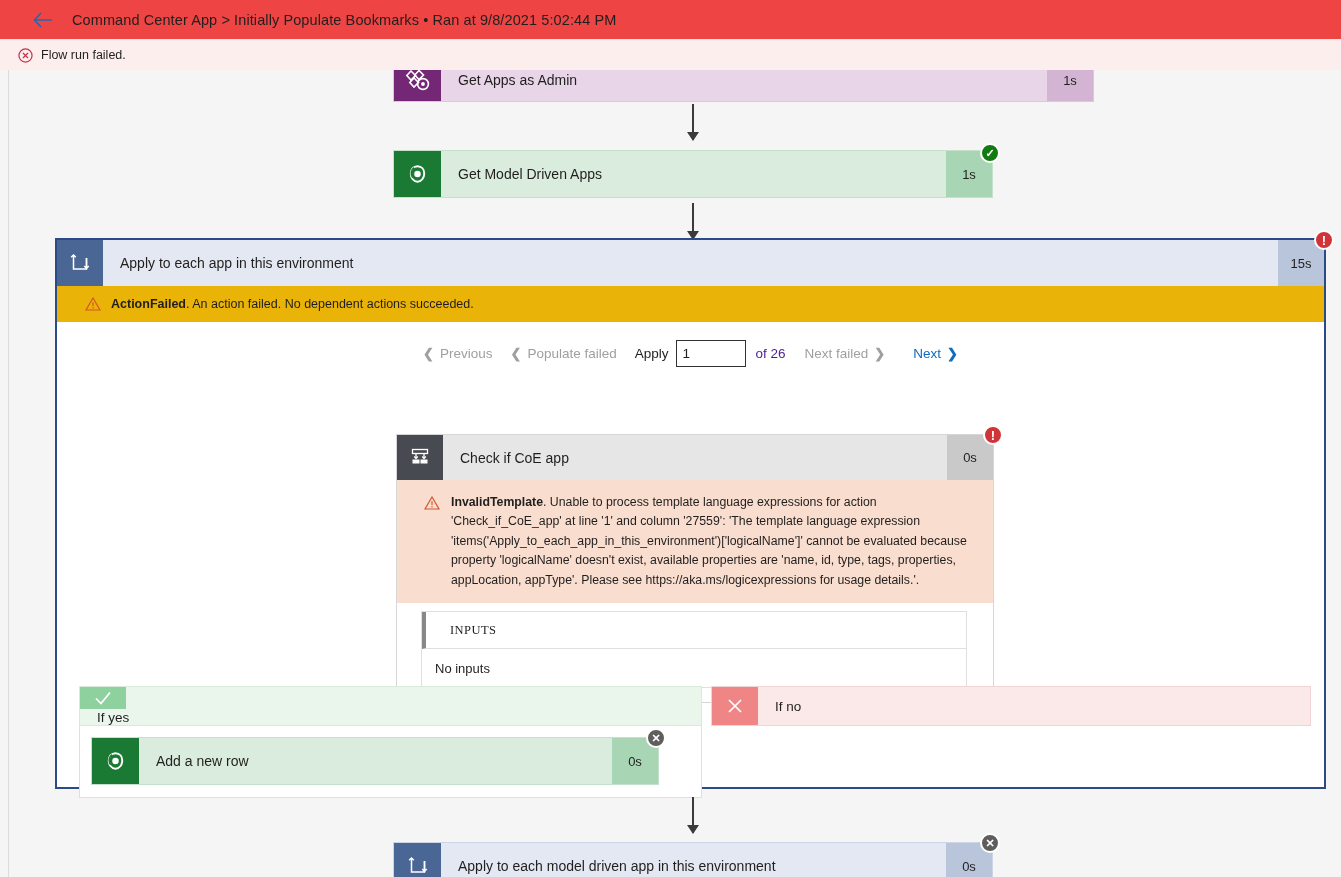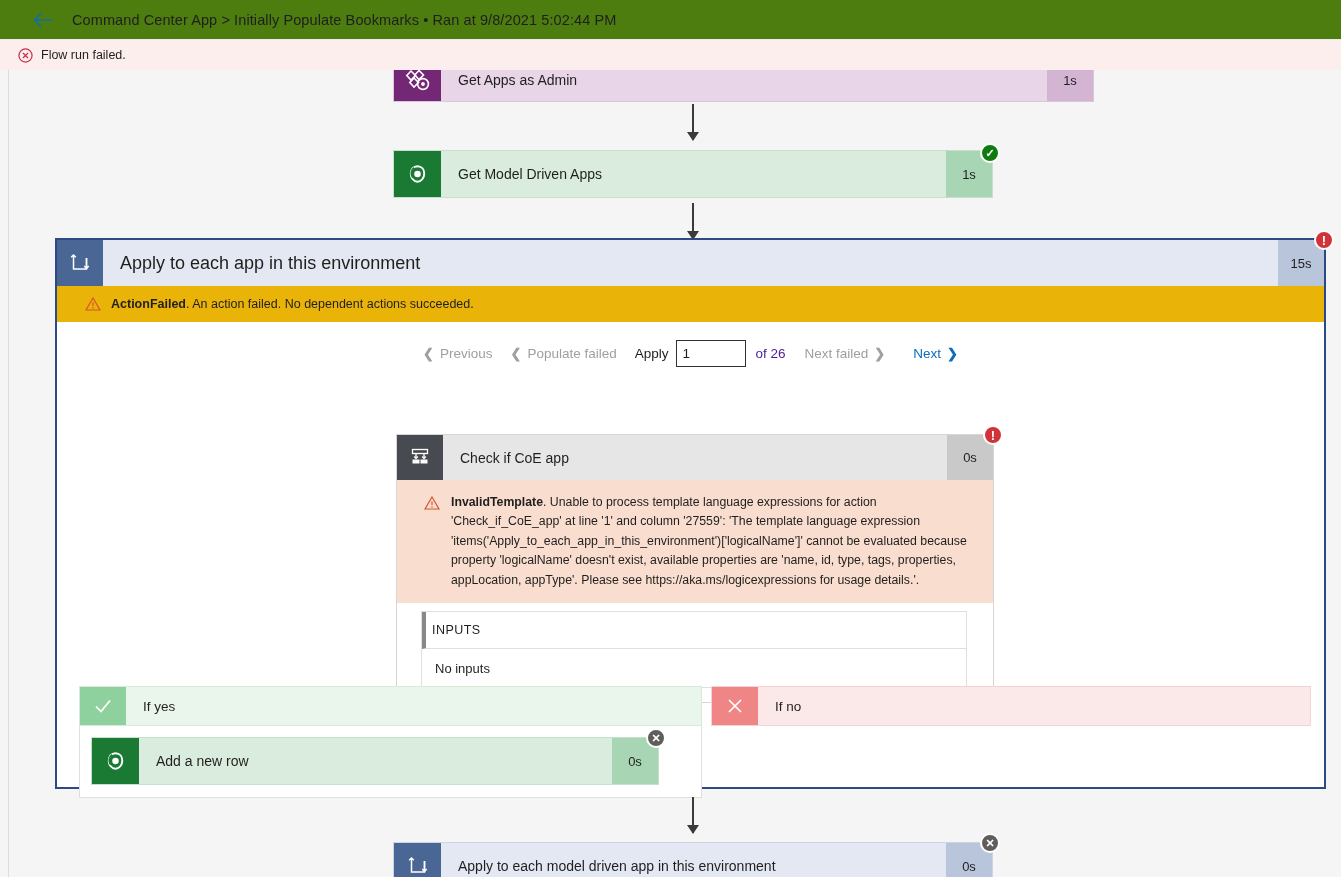--- a/index.html
+++ b/index.html
@@ -8,21 +8,21 @@
     width: 1341px; height: 877px;
     overflow: hidden;
     background: #f5f5f5;
     font-family: "Liberation Sans", sans-serif;
     color: #201f1e;
   }
   #page { position: relative; width: 1341px; height: 877px; background:#f5f5f5; }
 
   
   .topbar {
-    height: 40px; background: #4d7c0f;
+    height: 40px; background: #ef4444;
     display: flex; align-items: center;
     padding-left: 30px;
     border-bottom: 1px solid #edebe9;
   }
   .back-arrow {
     width: 26px; height: 26px;
     display: flex; align-items: center; justify-content: center;
     color: #0f6cbd; cursor: pointer; margin-right: 16px;
   }
   .back-arrow svg { display:block; }
@@ -107,21 +107,21 @@
     border: 2px solid #2b4a86;
     background: #ffffff;
   }
   .scope-head {
     height: 46px; display: flex; align-items: stretch;
     background: #e3e8f2;
   }
   .scope-head .icon { width:46px; flex:none; background:#4a6694;
     display:flex; align-items:center; justify-content:center; }
   .scope-head .title { flex:1 1 auto; display:flex; align-items:center;
-    padding-left:17px; font-size:18px; }
+    padding-left:17px; font-size:14px; }
   .scope-head .dur { width:46px; flex:none; background:#b9c5da;
     display:flex; align-items:center; justify-content:center; font-size:13px; }
 
   .scope-err {
     background:#eab308;
     padding: 9px 0 9px 28px;
     display:flex; align-items:flex-start;
     font-size:12.5px; line-height:1.45;
   }
   .scope-err .warn { width:16px; height:14px; margin-right:10px; margin-top:2px; flex:none; }
@@ -162,34 +162,35 @@
     display:flex; align-items:flex-start;
     font-size:12.3px; line-height:1.58; color:#201f1e;
   }
   .cond-err .warn { width:16px; height:14px; margin-right:11px; margin-top:3px; flex:none; }
   .cond-err b { font-weight:700; }
 
   .inputs-box { margin: 8px 26px 14px 24px; border:1px solid #e1dfdd; background:#fff; }
   .inputs-hdr {
     height:37px; display:flex; align-items:center;
     border-left:4px solid #8a8886;
-    padding-left:6px;
+    padding-left:24px;
     font-size:12.5px; letter-spacing:.45px; color:#201f1e;
     border-bottom:1px solid #e1dfdd;
+    font-family:Liberation Serif, serif;
   }
   .inputs-body { height:38px; display:flex; align-items:center; padding-left:13px;
     font-size:13px; color:#201f1e; }
 
   
   .branch { position:absolute; }
   .branch-head { height:40px; display:flex; align-items:stretch; border:1px solid transparent; }
   .branch-head .mark { width:46px; flex:none; display:flex; align-items:center; justify-content:center; }
   .branch-head .lbl { flex:1 1 auto; display:flex; align-items:center; padding-left:17px; font-size:13.5px; }
 
-  .yes .branch-head { background:#eaf6ec; border-color:#d8ead9; }
+  .yes .branch-head { background:#eaf6ec; border-color:#d8ead9;flex-direction:column; }
   .yes .branch-head .mark { background:#8fd19e; }
   .no  .branch-head { background:#fbe9e9; border-color:#f3d4d4; }
   .no  .branch-head .mark { background:#ef8585; }
 
   .yes-body { border:1px solid #e1dfdd; border-top:none; background:#fff; height:72px;
     position:relative; }
 
   
   .badge { position:absolute; width:20px; height:20px; border-radius:50%;
     display:flex; align-items:center; justify-content:center;

